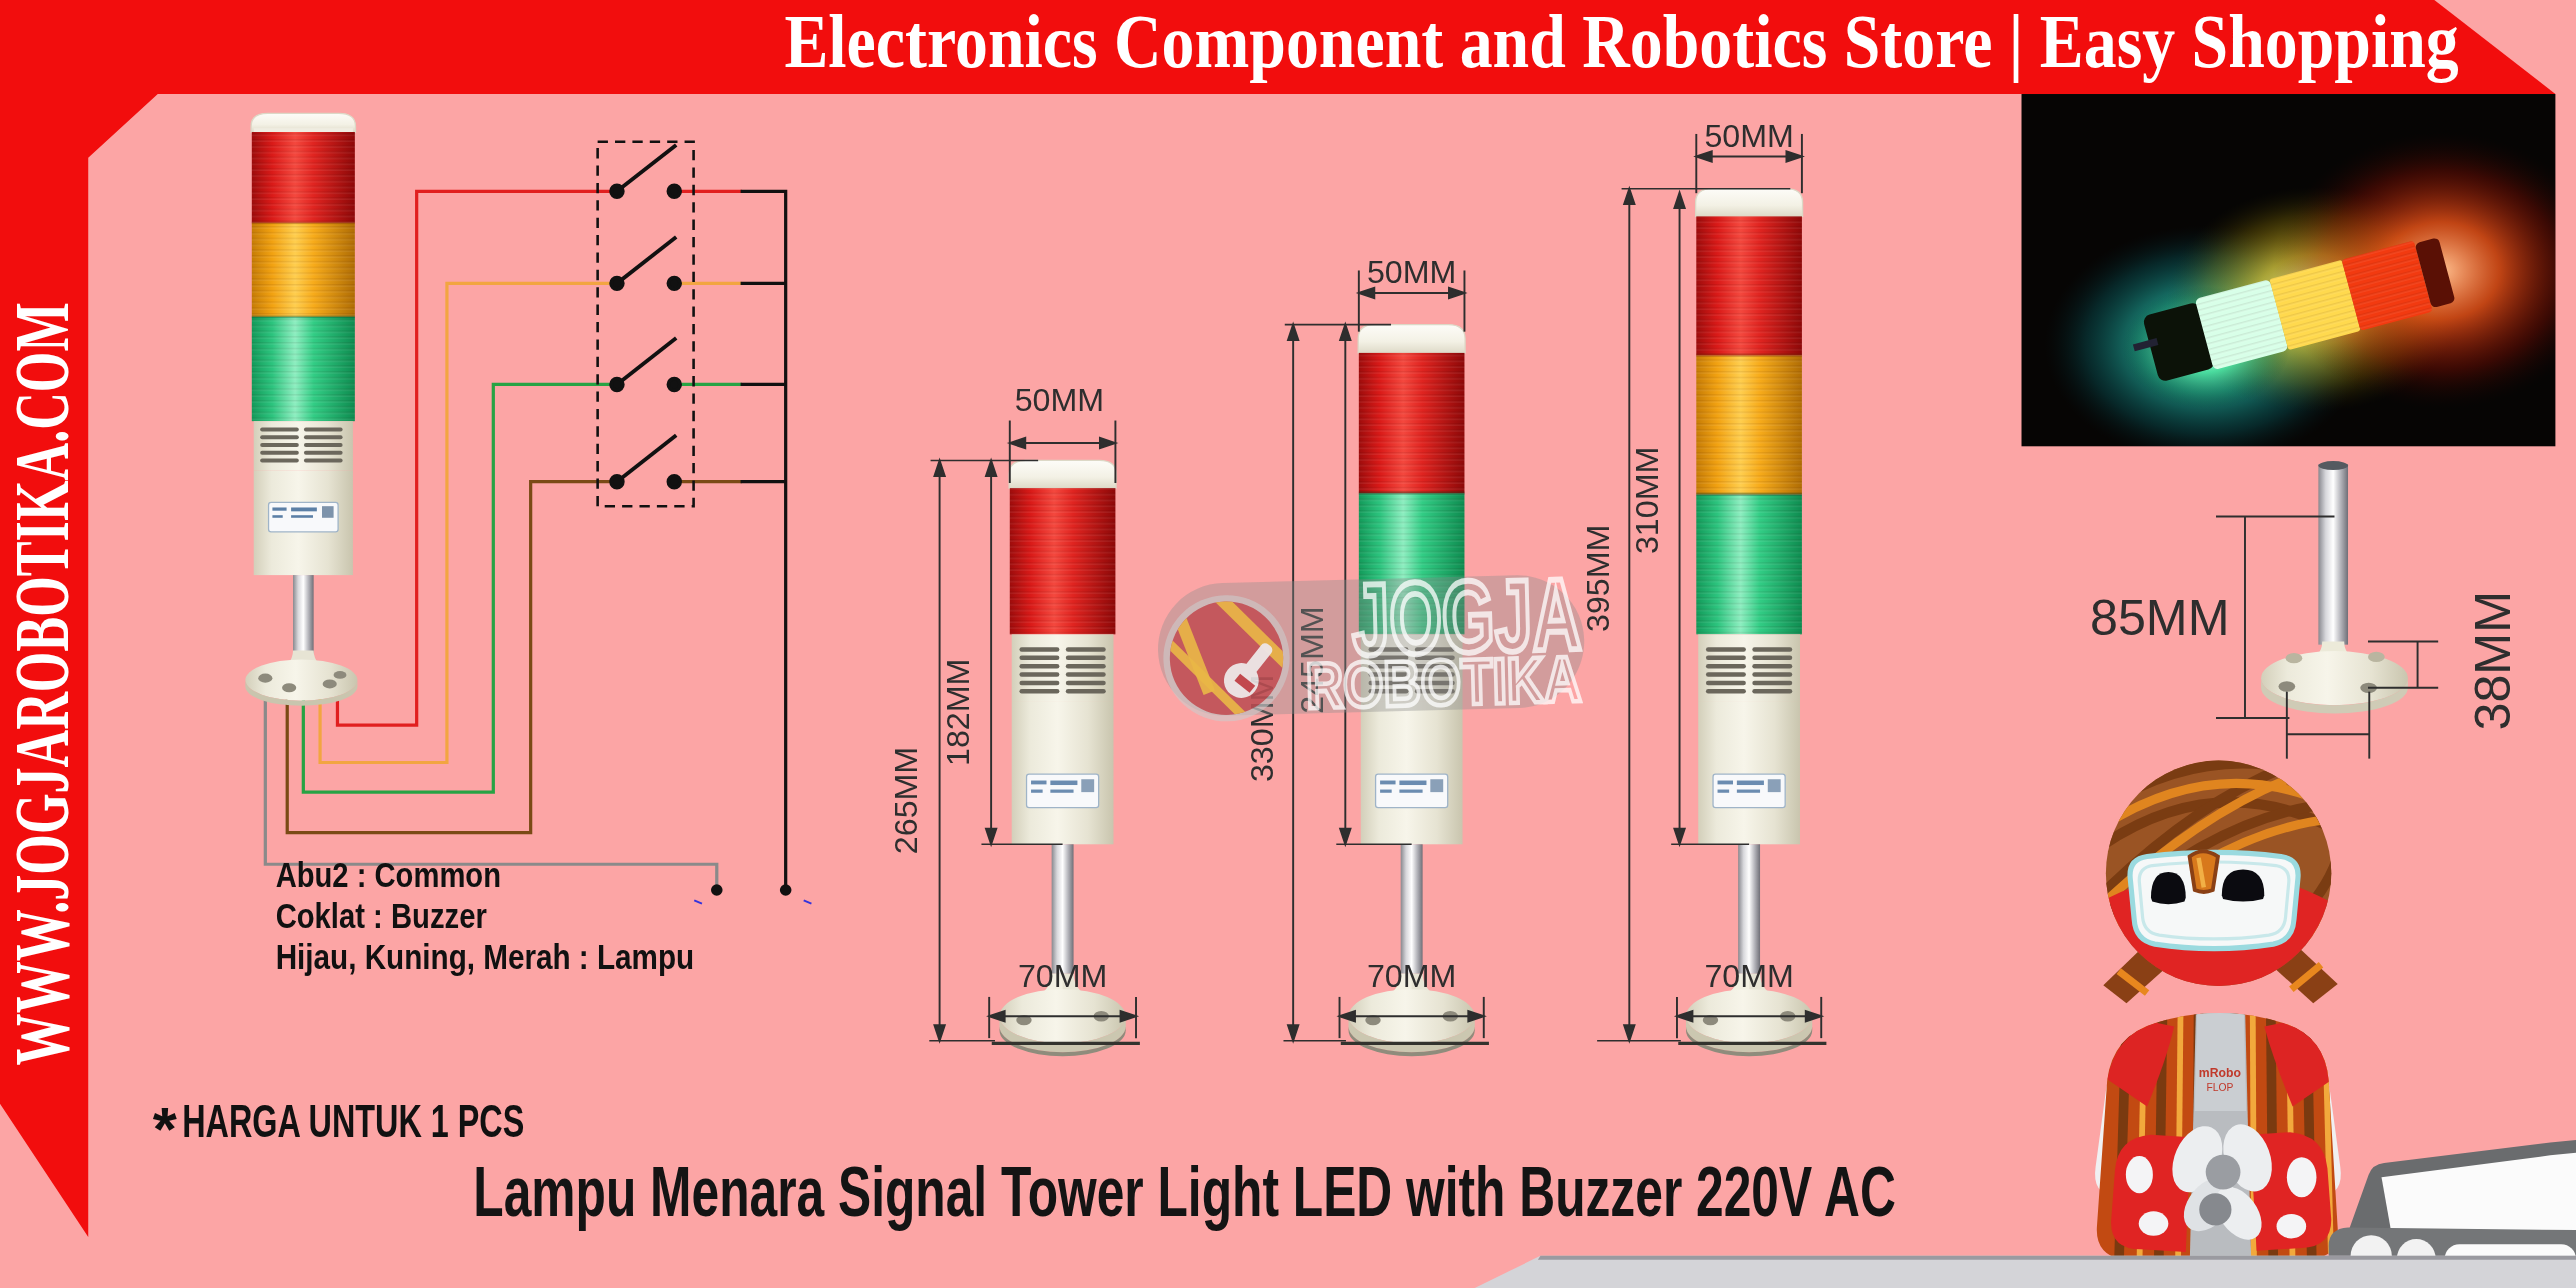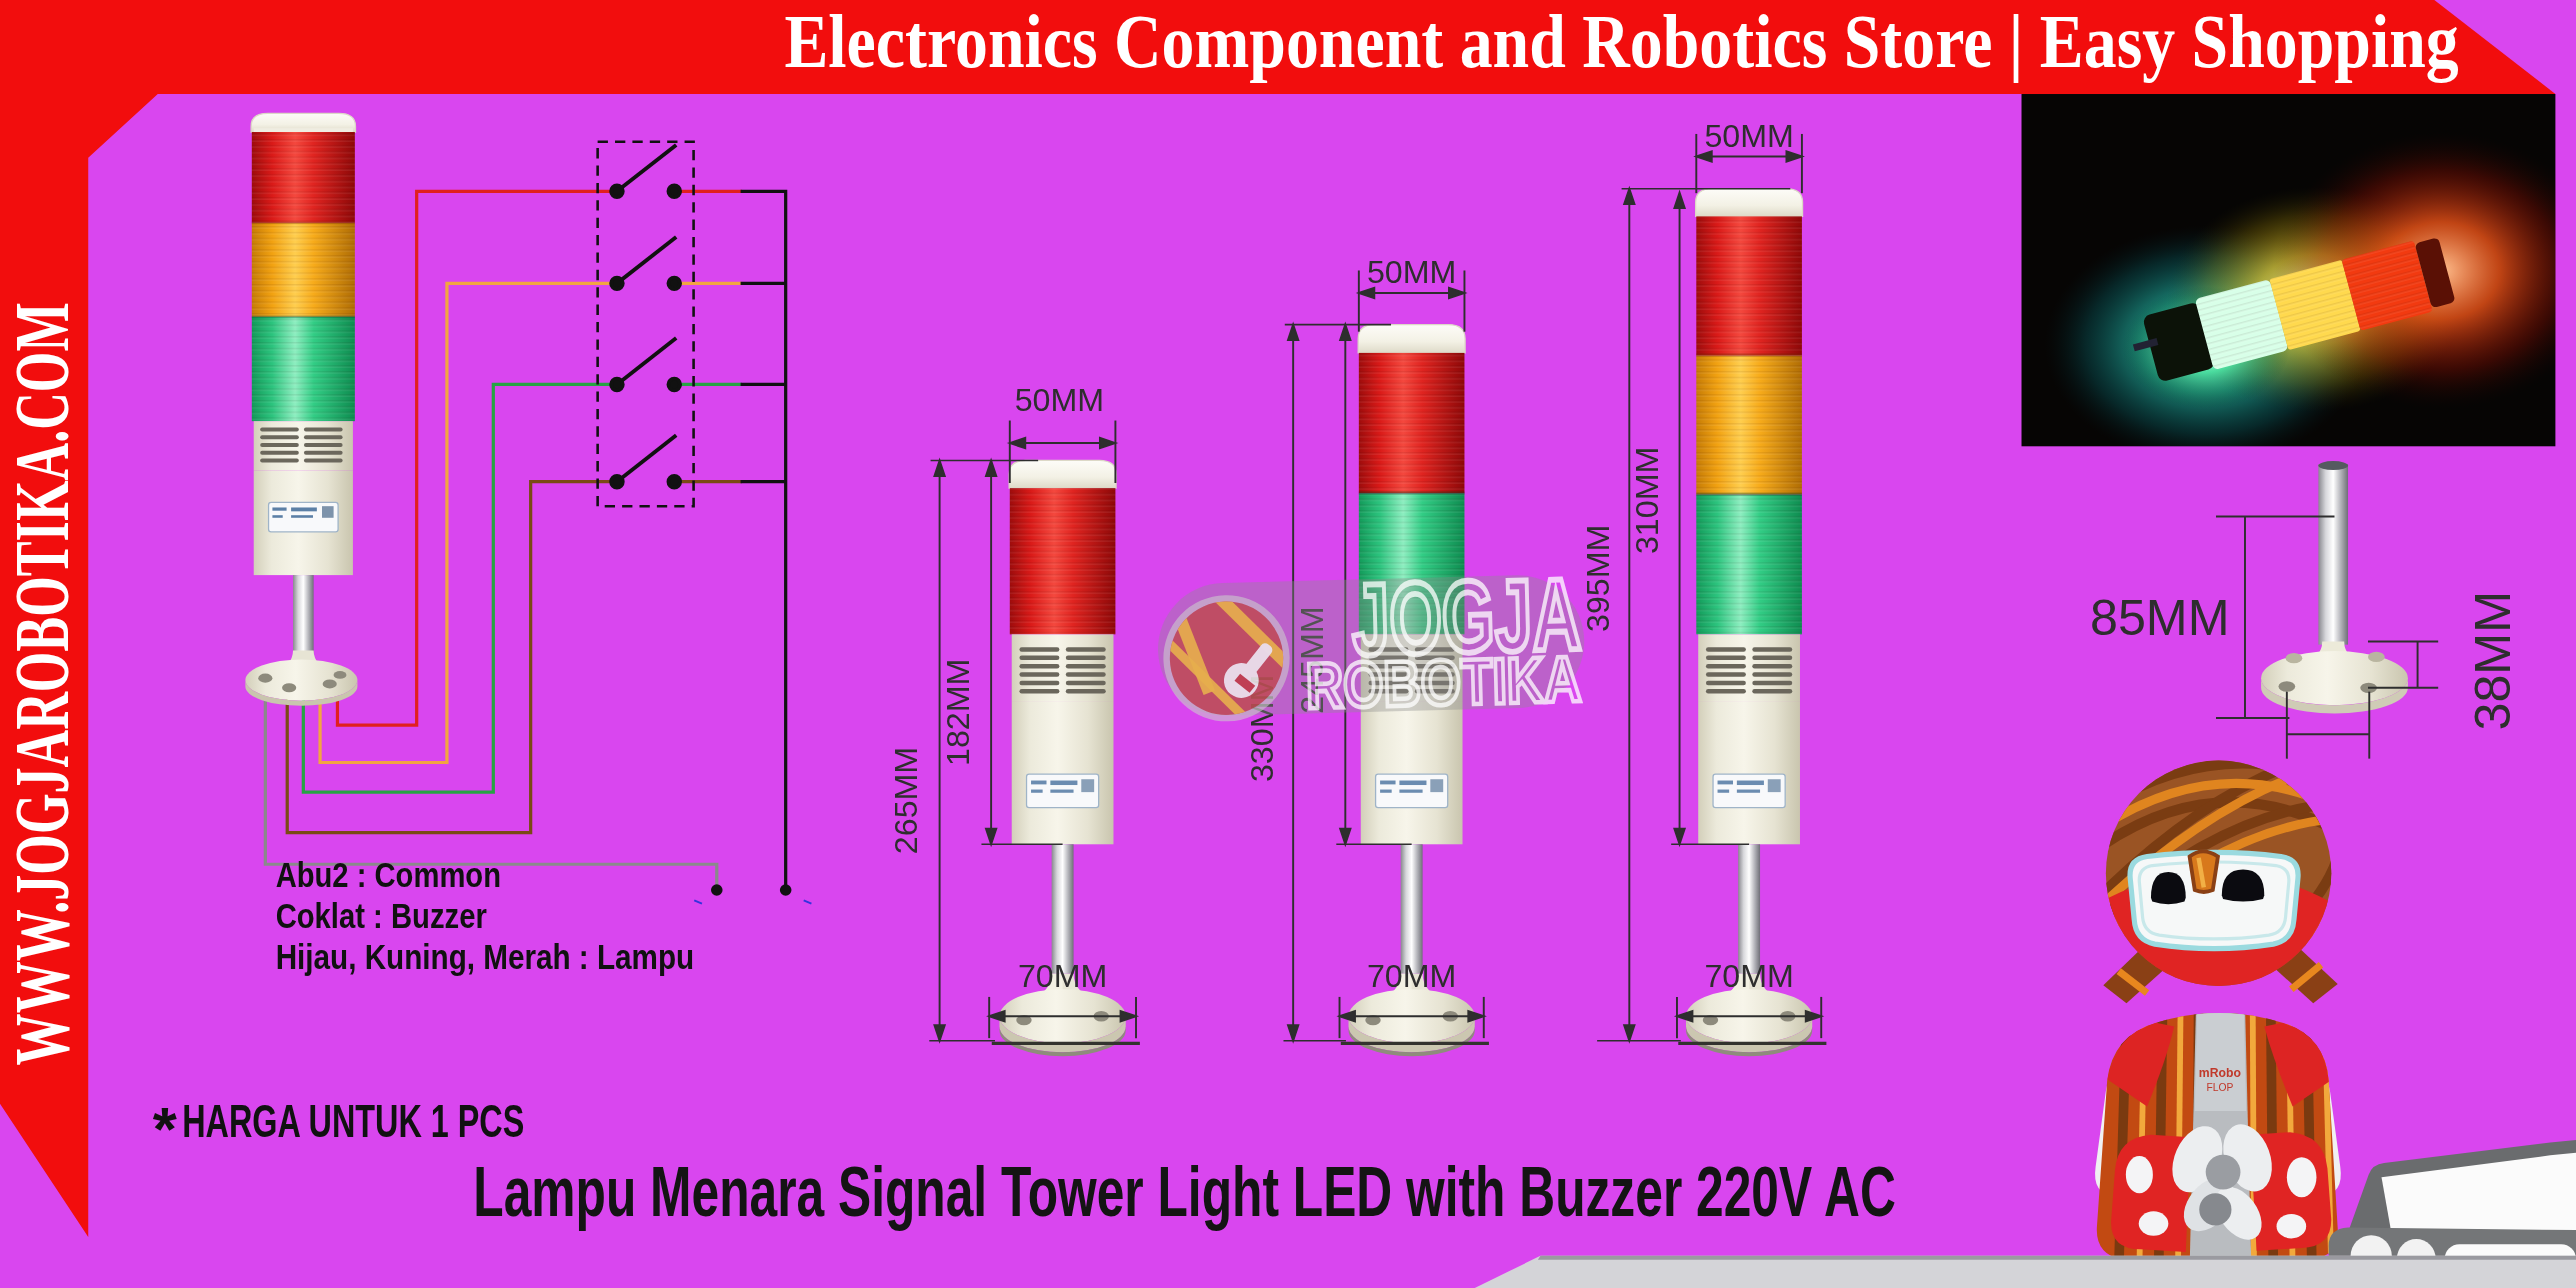--- a/index.html
+++ b/index.html
@@ -1,16 +1,16 @@
 <!DOCTYPE html>
 <html style="font-size:10.3px"><head>
 <meta charset="utf-8">
 <style>
   html,body{margin:0;padding:0;}
-  .page{position:relative;width:2576px;height:1288px;background:#d946ef;overflow:hidden;}
+  .page{position:relative;width:2576px;height:1288px;background:#fca5a5;overflow:hidden;}
   svg{position:absolute;left:0;top:0;}
   text{font-family:"Liberation Sans",sans-serif;}
   .serif{font-family:"Liberation Serif",serif;font-weight:bold;}
   .dim{fill:#2e2e2e;font-size:50px;}
   .dimb{fill:#2e2e2e;font-size:78px;}
 </style>
 </head>
 <body>
 <div class="page">
 <svg width="2576" height="1288" viewBox="0 0 4000 2000">

